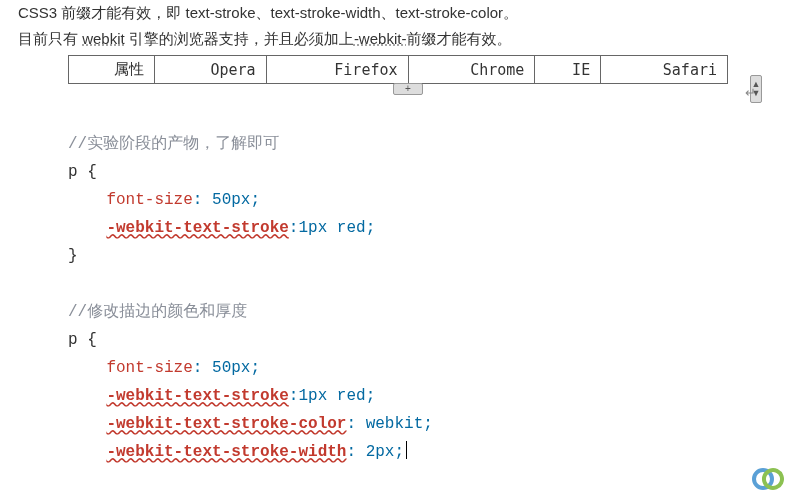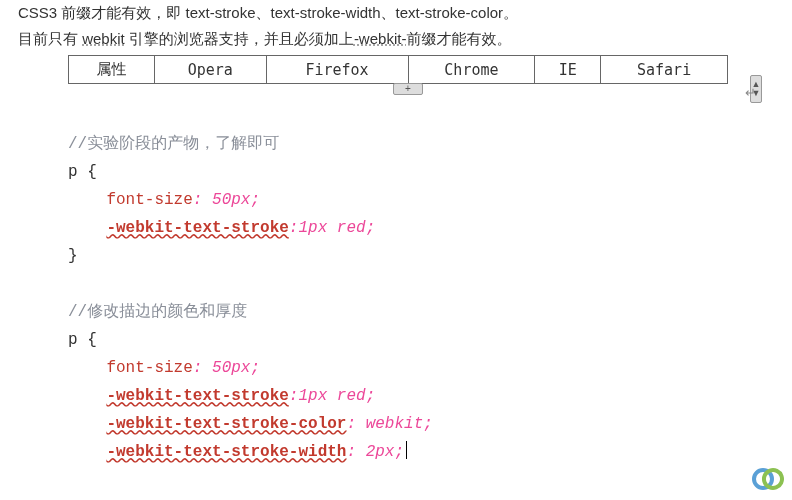--- a/index.html
+++ b/index.html
@@ -27,21 +27,21 @@
   }
   table {
     border-collapse: collapse;
     width: 660px;
     font-family: "Consolas","Microsoft YaHei",monospace;
     font-size: 15px;
   }
   th, td {
     border: 1px solid #666;
     padding: 4px 10px;
-    text-align: center;
+    text-align: right;
     font-weight: normal;
   }
   .side-handle {
     position: absolute;
     right: -14px;
     top: 20px;
     width: 12px;
     height: 28px;
     background: #ddd;
     border: 1px solid #999;
@@ -80,21 +80,21 @@
     margin: 18px 0 0 68px;
     font-family: "Consolas","Courier New",monospace;
     font-size: 16px;
     line-height: 1.75;
     color: #333;
     white-space: pre;
   }
   .cm { color: #8a8f99; }
   .sel { color: #333; }
   .prop { color: #c23a2e; }
-  .val  { color: #ec4899; font-style: italic; }
+  .val  { color: #0369a1; }
   .wavy { text-decoration: underline wavy; text-decoration-color:#c23a2e;font-weight:bold; }
   .cur::after{
     content:"";
     display:inline-block;
     width:1px;height:18px;
     background:#000;
     vertical-align:-3px;
     margin-left:2px;
   }
   .logo {

